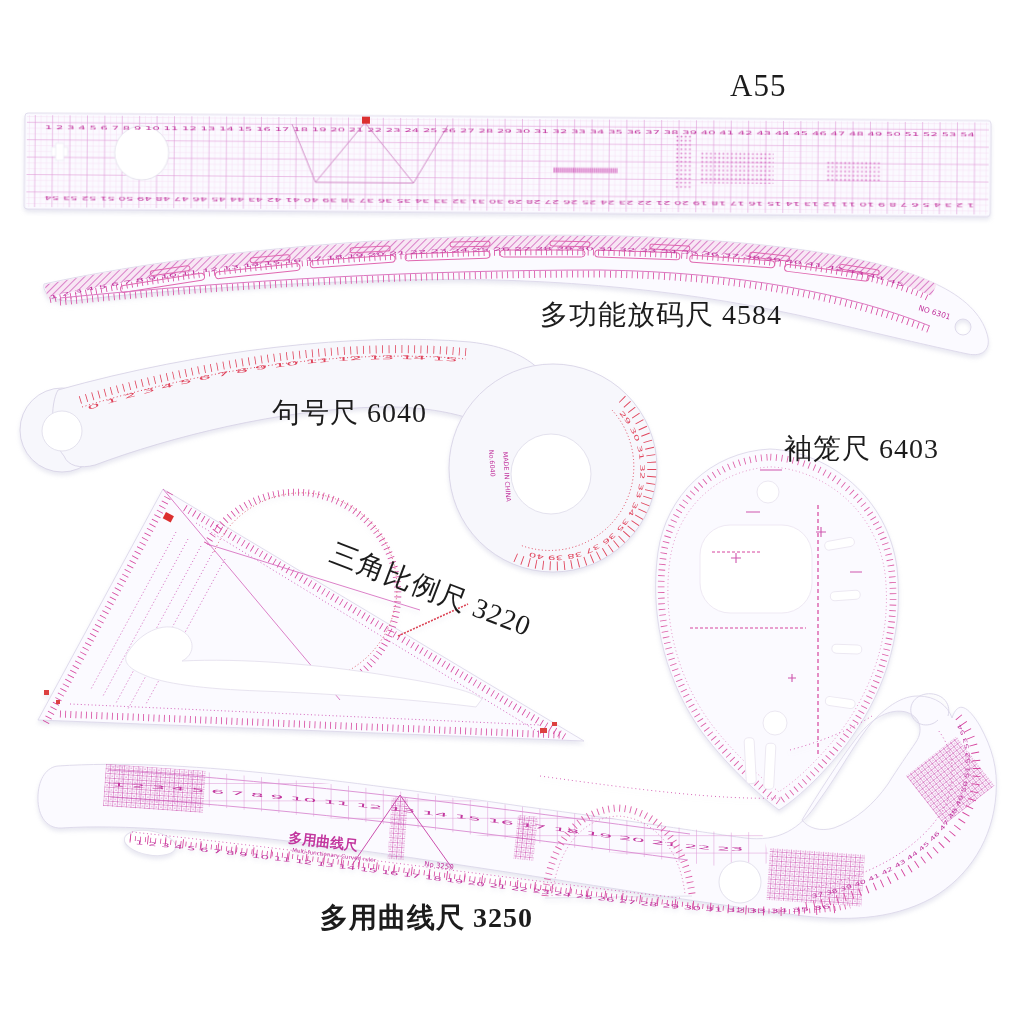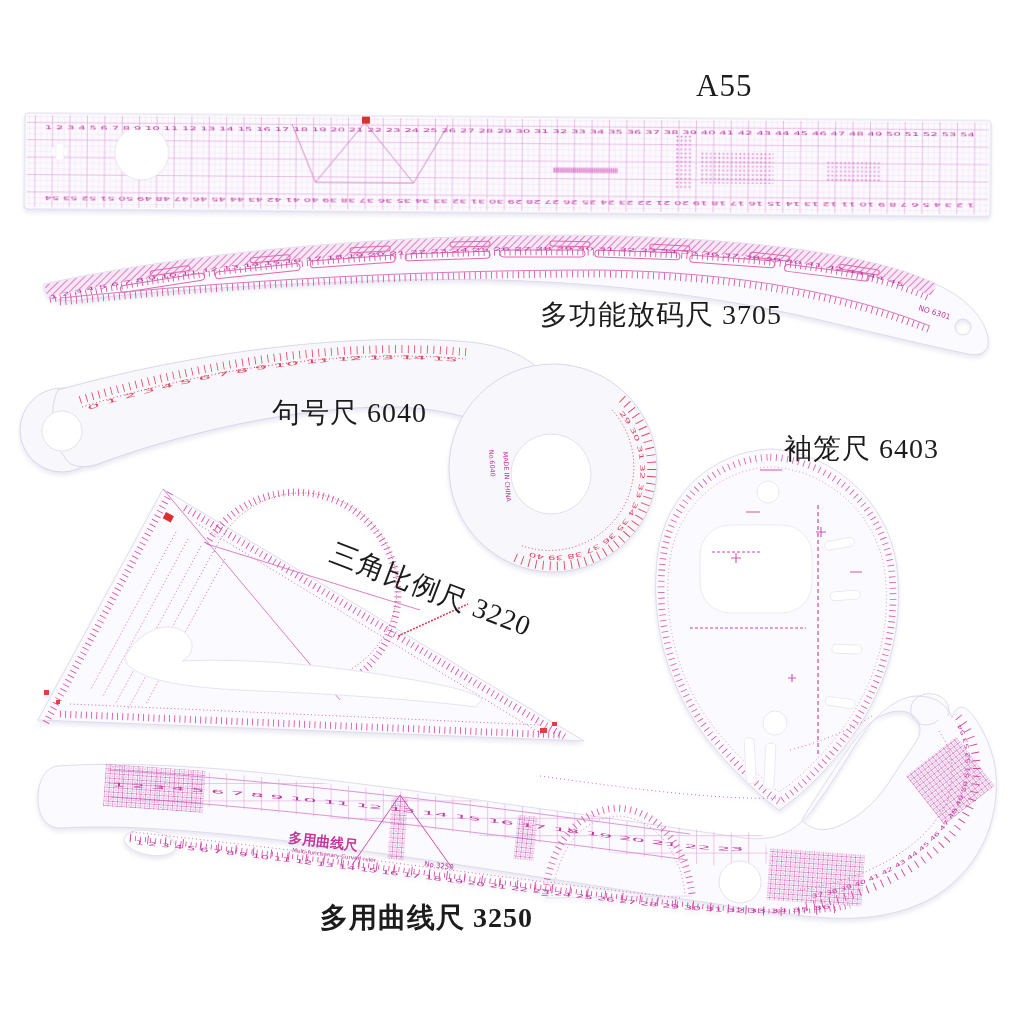--- a/index.html
+++ b/index.html
@@ -1,20 +1,20 @@
 <!DOCTYPE html>
 <html><head>
 <meta charset="utf-8">
 <style>
   html,body{margin:0;padding:0;}
   body{width:1024px;height:1024px;background:#ffffff;position:relative;overflow:hidden;
        font-family:"Liberation Serif", serif;}
   .stage{position:absolute;left:0;top:0;width:1024px;height:1024px;}
   .lbl{position:absolute;color:#1c1c1c;font-size:28px;letter-spacing:1px;white-space:nowrap;}
-  .lbl-a55{left:696px;top:68px;font-size:31px;}
+  .lbl-a55{left:730px;top:68px;font-size:31px;}
   .lbl-6301{left:540px;top:296px;}
   .lbl-6040{left:272px;top:394px;text-align:right;}
   .lbl-6403{left:784px;top:402px;margin-top:28px;}
   .lbl-3220{left:338px;top:534px;transform:rotate(21deg);transform-origin:left top;}
   .lbl-3250{left:320px;top:899px;font-weight:bold;}
   svg{position:absolute;left:0;top:0;}
   .plastic{fill:#fbfaff;stroke:#dcd8ea;stroke-width:0.9;}
   .plastic2{fill:#f7f7fc;stroke:#d8d4e6;stroke-width:0.9;}
   .shadow{filter:drop-shadow(0 3px 2px rgba(140,140,185,0.20));}
   .num{font-family:"DejaVu Sans", sans-serif;fill:#c2369e;}
@@ -228,19 +228,19 @@
     <text class="num" font-size="5.4">
       <textPath href="#p3250h" textLength="265" lengthAdjust="spacingAndGlyphs">37 38 39 40 41 42 43 44 45 46 47 48 49 50 51 52 53 54</textPath>
     </text>
     <text x="288" y="842" class="mark" font-size="14" font-weight="bold" transform="rotate(7 288 842)">多用曲线尺</text>
     <text x="292" y="852" class="mark" font-size="5.6" transform="rotate(7 292 852)">Multi-functionary Curved ruler</text>
     <text x="424" y="866" class="mark" font-size="7" transform="rotate(7 424 866)">No 3250</text>
   </g>
 </svg>
 
 <div class="lbl lbl-a55">A55</div>
-<div class="lbl lbl-6301">多功能放码尺 3705</div>
+<div class="lbl lbl-6301">多功能放码尺 4584</div>
 <div class="lbl lbl-6040">句号尺 6040</div>
 <div class="lbl lbl-6403">袖笼尺 6403</div>
 <div class="lbl lbl-3220">三角比例尺 3220</div>
 <div class="lbl lbl-3250">多用曲线尺 3250</div>
 
 </div>
 
 </body></html>

